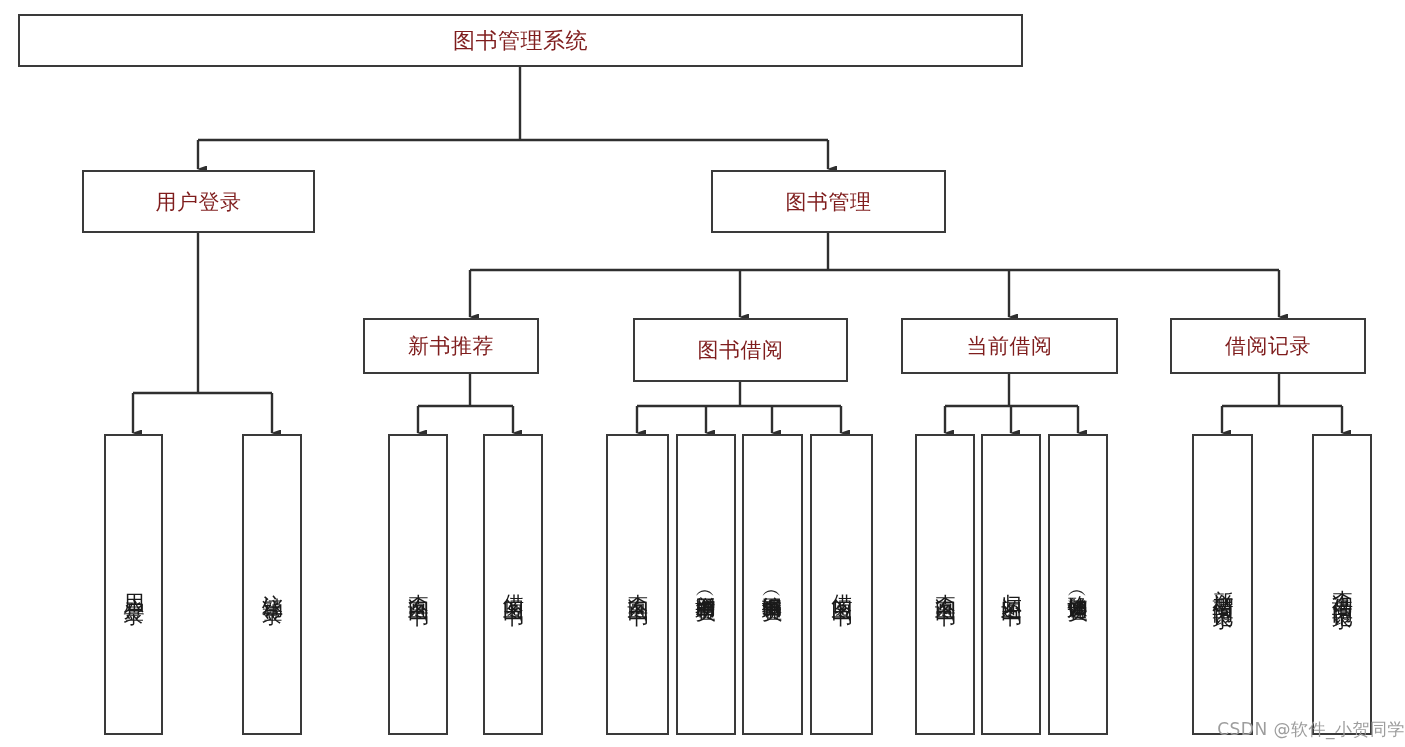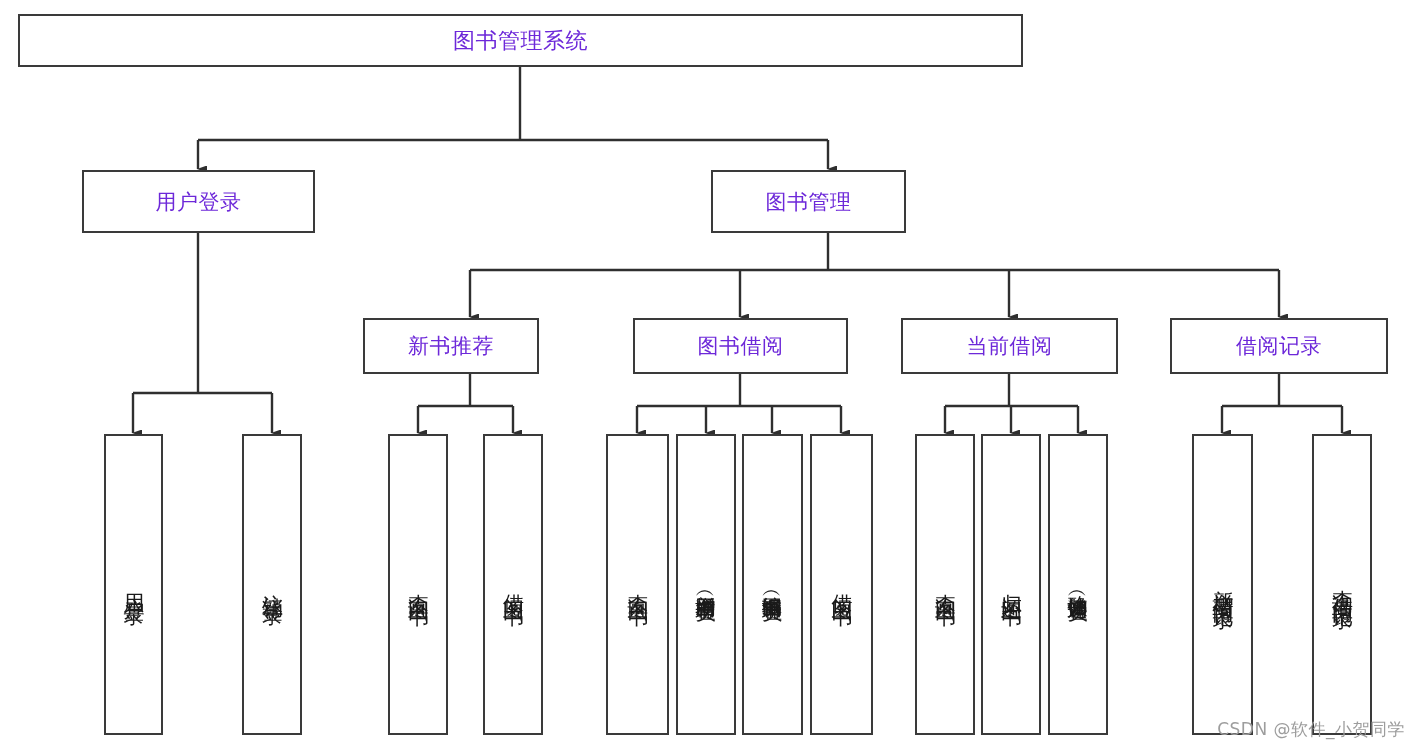--- a/index.html
+++ b/index.html
@@ -30,21 +30,21 @@
   .node-label-h {
     position: absolute;
     left: 0;
     top: 0;
     width: 100%;
     height: 100%;
     display: flex;
     align-items: center;
     justify-content: center;
     font-size: 21px;
-    color: #6d28d9;
+    color: #7f1d1d;
     letter-spacing: 0.5px;
     white-space: nowrap;
   }
   .node-label-v {
     position: absolute;
     left: 0;
     top: 0;
     width: 100%;
     height: 100%;
     display: flex;
@@ -131,33 +131,33 @@
       </g>
   </svg>
 
   <div id="nodes-layer">
       <div class="node-box node-root" style="left: 18px; top: 14px; width: 1005px; height: 53px;">
         <div class="node-label-h">图书管理系统</div>
       </div>
       <div class="node-box" style="left: 82px; top: 170px; width: 233px; height: 63px;">
         <div class="node-label-h">用户登录</div>
       </div>
-      <div class="node-box" style="left: 711px; top: 170px; width: 195px; height: 63px;">
+      <div class="node-box" style="left: 711px; top: 170px; width: 235px; height: 63px;">
         <div class="node-label-h">图书管理</div>
       </div>
       <div class="node-box" style="left: 363px; top: 318px; width: 176px; height: 56px;">
         <div class="node-label-h">新书推荐</div>
       </div>
-      <div class="node-box" style="left: 633px; top: 318px; width: 215px; height: 56px;">
+      <div class="node-box" style="left: 633px; top: 318px; width: 215px; height: 64px;">
         <div class="node-label-h">图书借阅</div>
       </div>
       <div class="node-box" style="left: 901px; top: 318px; width: 217px; height: 56px;">
         <div class="node-label-h">当前借阅</div>
       </div>
-      <div class="node-box" style="left: 1170px; top: 318px; width: 218px; height: 56px;">
+      <div class="node-box" style="left: 1170px; top: 318px; width: 196px; height: 56px;">
         <div class="node-label-h">借阅记录</div>
       </div>
       <div class="node-box" style="left: 104px; top: 434px; width: 59px; height: 301px;">
         <div class="node-label-v">用户登录</div>
       </div>
       <div class="node-box" style="left: 242px; top: 434px; width: 60px; height: 301px;">
         <div class="node-label-v">注销登录</div>
       </div>
       <div class="node-box" style="left: 388px; top: 434px; width: 60px; height: 301px;">
         <div class="node-label-v">查询图书</div>

